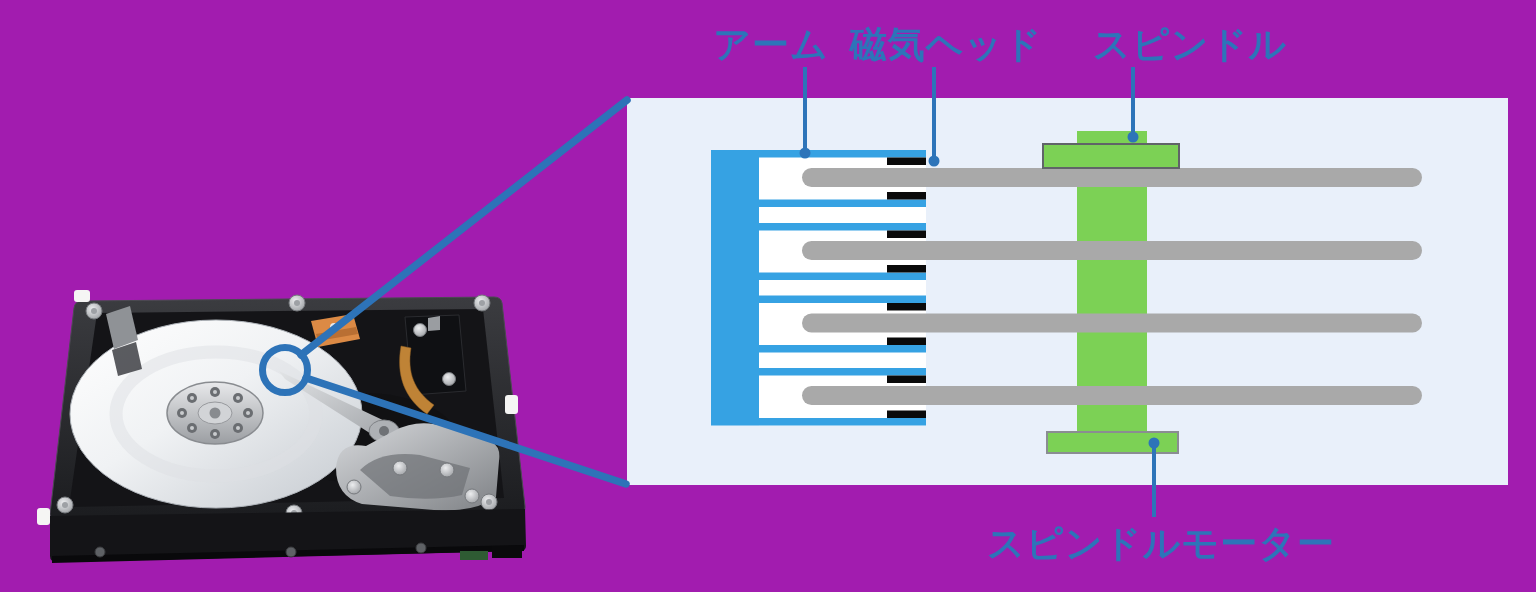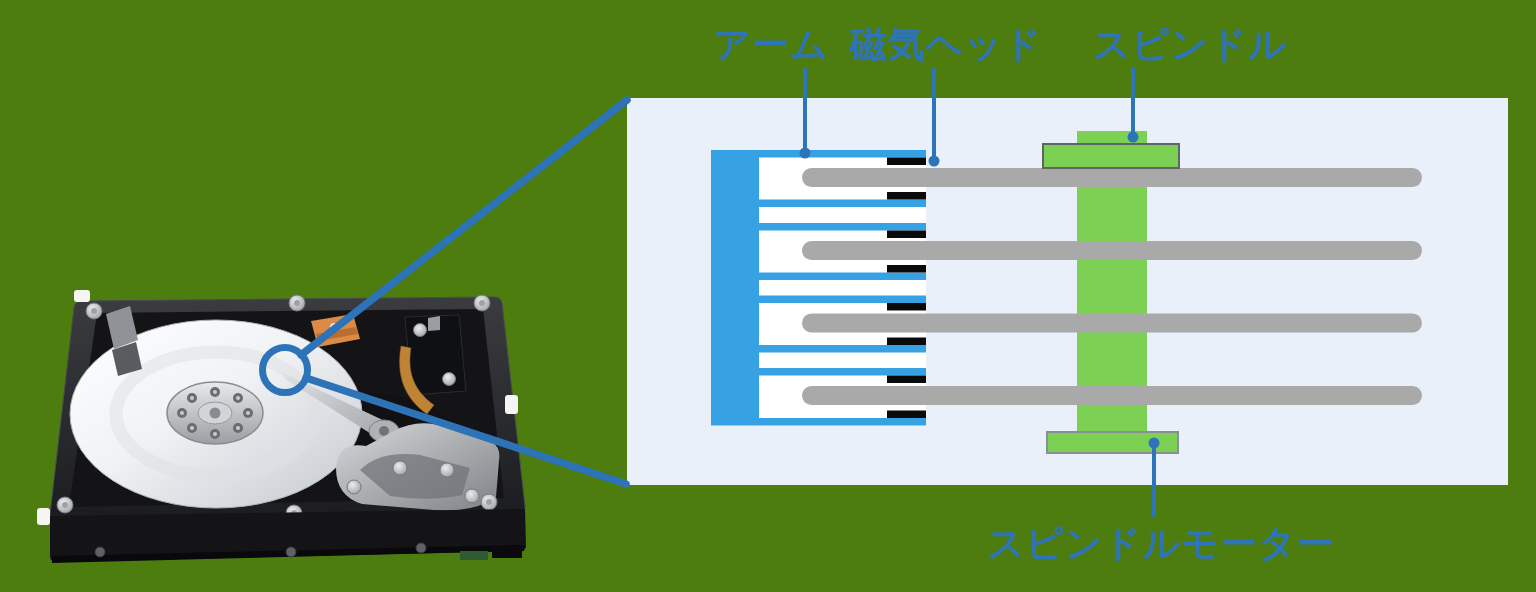--- a/index.html
+++ b/index.html
@@ -1,16 +1,16 @@
 <!DOCTYPE html>
 <html><head>
 <meta charset="utf-8">
 <style>
   html,body{margin:0;padding:0;background:#ffffff;}
-  .stage{position:relative;width:1536px;height:592px;background:#4d7c0f;overflow:hidden;}
+  .stage{position:relative;width:1536px;height:592px;background:#a21caf;overflow:hidden;}
   svg{display:block;}
   text.diagram-label{
     font-family:"DejaVu Sans","Liberation Sans",sans-serif;
     font-weight:700;
     letter-spacing:1px;
   }
 </style>
 </head>
 <body>
 

